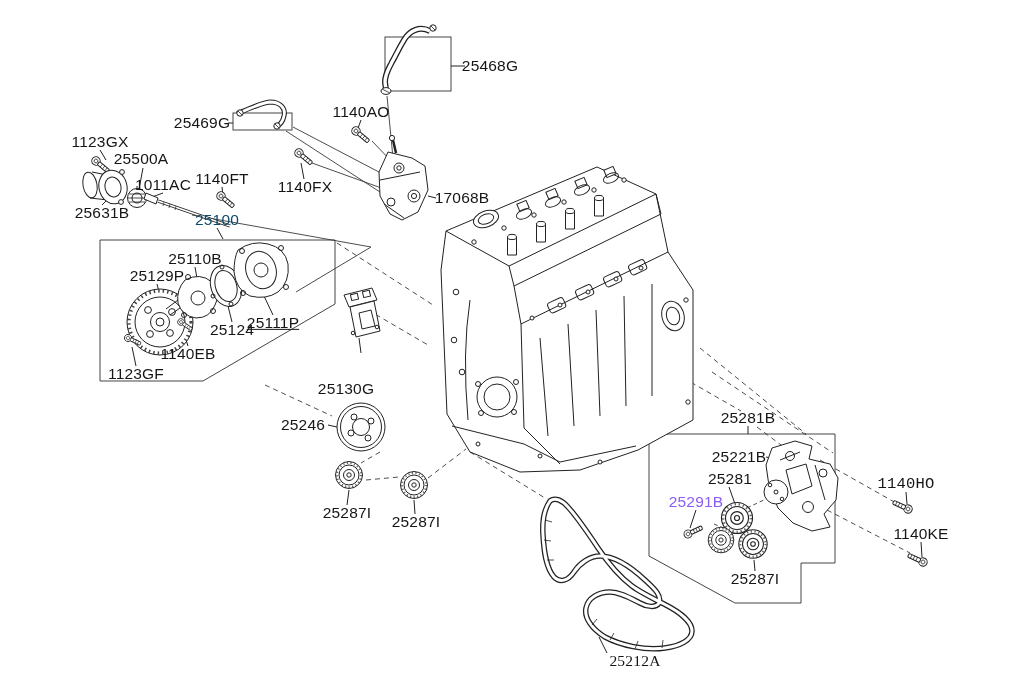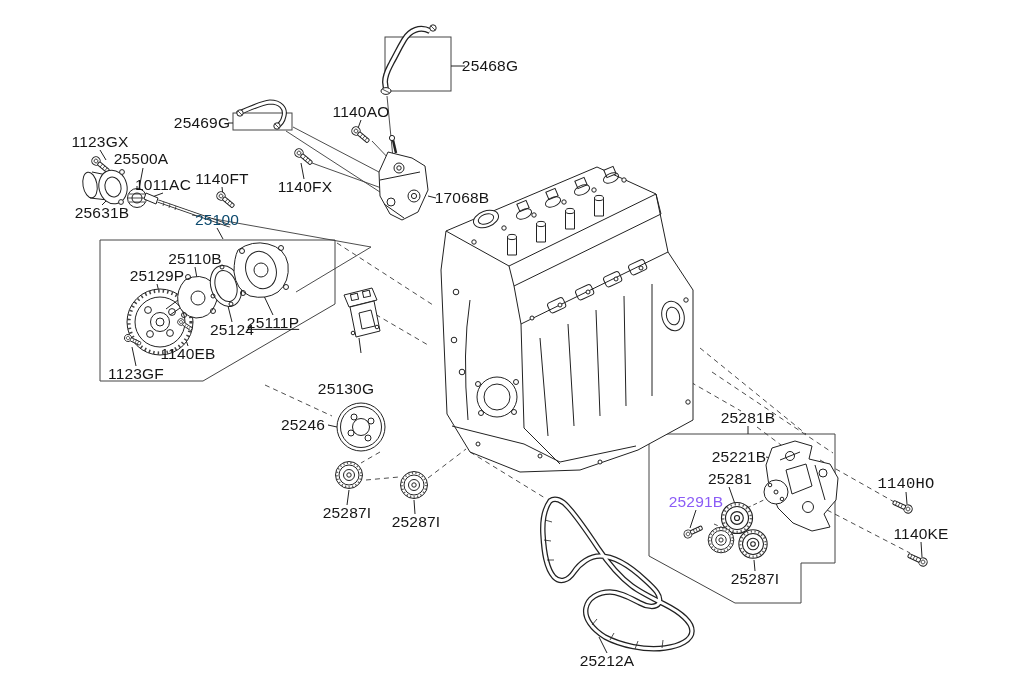--- a/index.html
+++ b/index.html
@@ -340,21 +340,21 @@
       <div class="part-label" style="left: 195px; top: 259px; color: rgb(22, 22, 22);">25110B</div>
       <div class="part-label" style="left: 157px; top: 276px; color: rgb(22, 22, 22);">25129P</div>
       <div class="part-label" style="left: 232px; top: 330px; color: rgb(22, 22, 22);">25124</div>
       <div class="part-label" style="left: 273px; top: 323px; color: rgb(22, 22, 22); text-decoration: underline;">25111P</div>
       <div class="part-label" style="left: 188px; top: 354px; color: rgb(22, 22, 22);">1140EB</div>
       <div class="part-label" style="left: 136px; top: 374px; color: rgb(22, 22, 22);">1123GF</div>
       <div class="part-label" style="left: 346px; top: 361px; color: rgb(22, 22, 22); margin-top: 28px;">25130G</div>
       <div class="part-label" style="left: 303px; top: 425px; color: rgb(22, 22, 22);">25246</div>
       <div class="part-label" style="left: 347px; top: 513px; color: rgb(22, 22, 22);">25287I</div>
       <div class="part-label" style="left: 416px; top: 522px; color: rgb(22, 22, 22);">25287I</div>
-      <div class="part-label" style="left: 607px; top: 661px; color: rgb(22, 22, 22);">25212A</div>
+      <div class="part-label" style="left: 635px; top: 661px; color: rgb(22, 22, 22); font-family: Liberation Serif, serif;">25212A</div>
       <div class="part-label" style="left: 748px; top: 418px; color: rgb(22, 22, 22);">25281B</div>
       <div class="part-label" style="left: 739px; top: 457px; color: rgb(22, 22, 22);">25221B</div>
       <div class="part-label" style="left: 730px; top: 479px; color: rgb(22, 22, 22);">25281</div>
       <div class="part-label" style="left: 696px; top: 502px; color: #8b5cf6;">25291B</div>
       <div class="part-label" style="left: 906px; top: 484px; color: rgb(22, 22, 22); font-family: Liberation Mono, monospace;">1140HO</div>
       <div class="part-label" style="left: 921px; top: 534px; color: rgb(22, 22, 22);">1140KE</div>
       <div class="part-label" style="left: 755px; top: 579px; color: rgb(22, 22, 22);">25287I</div>
     </div>
 </div>
 

